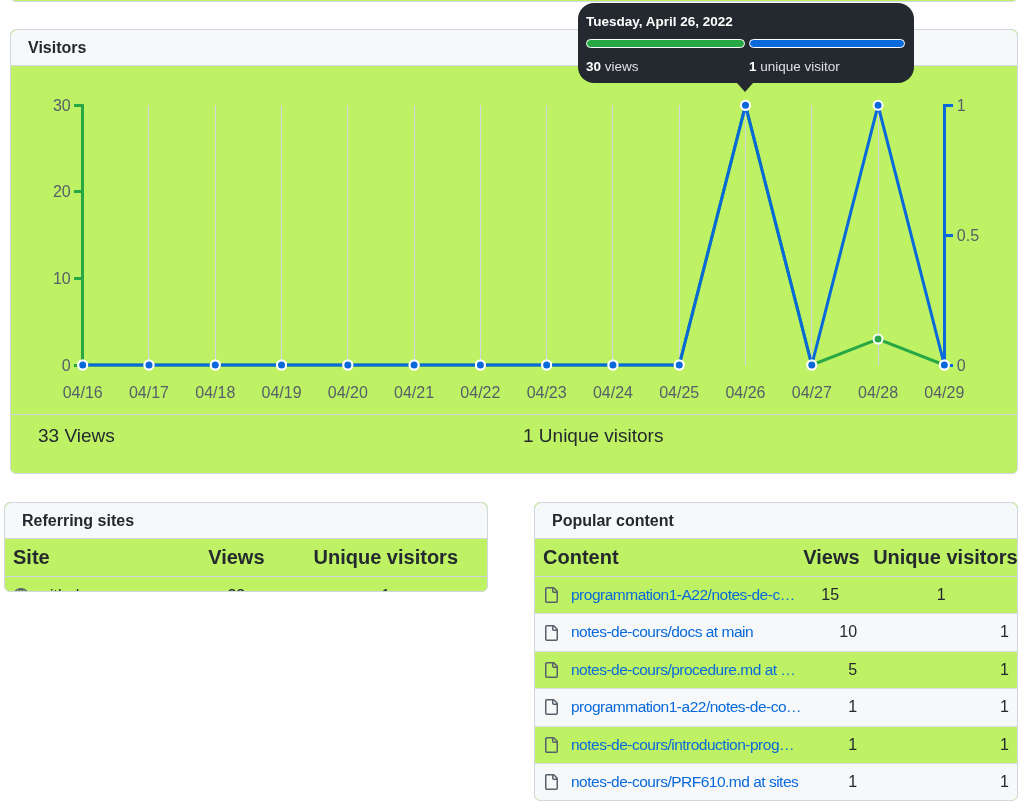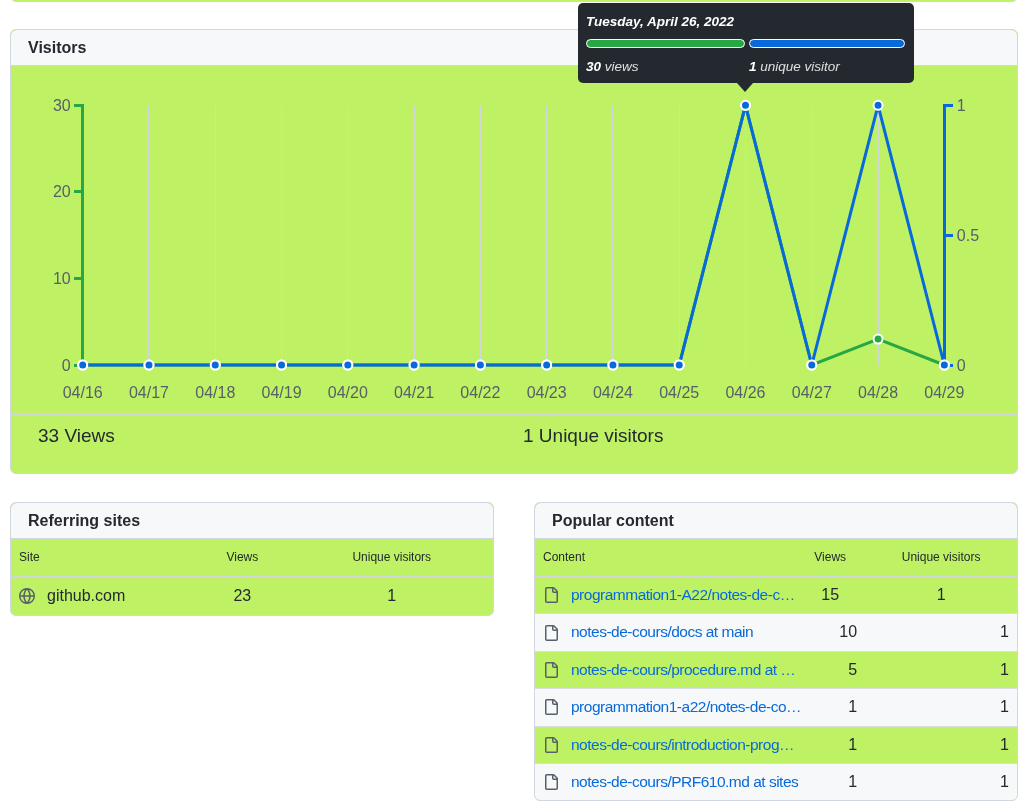--- a/index.html
+++ b/index.html
@@ -45,25 +45,24 @@
   }
   .summary-views { margin-left:27px; }
   .summary-unique { position:absolute; left:512px; }
 
   
   #chart-tooltip {
     position:absolute;
     left:578px; top:3px;
     width:336px;
     background:#24292f;
-    border-radius:5px;
+    border-radius:16px;
     padding:9px 8px 6px 8px;
     z-index:30;
     color:#ffffff;
-    font-style:italic;
   }
   #chart-tooltip .tt-caret {
     position:absolute;
     top:100%;
     left:159px;
     width:0; height:0;
     border-left:8px solid transparent;
     border-right:8px solid transparent;
     border-top:9px solid #24292f;
   }
@@ -71,25 +70,25 @@
   .tt-bars { display:flex; margin-top:7px; height:9px; }
   .tt-bar { height:9px; border:1px solid #ffffff; border-radius:5px; }
   .tt-bar-views { width:159px; background:#28a745; margin-right:4px; }
   .tt-bar-unique { width:156px; background:#0969da; }
   .tt-counts { display:flex; margin-top:9px; line-height:20px; font-size:13.5px; }
   .tt-cell1 { width:163px; }
   .tt-num { font-weight:700; color:#ffffff; }
   .tt-lbl { color:rgba(255,255,255,0.85); }
 
   
-  #referring-panel { left:10px; top:502px; width:484px; height:114px; overflow:hidden; }
+  #referring-panel { left:4px; top:502px; width:484px; height:90px; overflow:hidden; }
   #popular-panel { left:534px; top:502px; width:484px; height:299px; overflow:hidden; }
   table.stats { width:100%; border-collapse:collapse; table-layout:fixed; }
   table.stats th {
-    font-size:12px; font-weight:400; color:#24292f;
+    font-size:20px; font-weight:700; color:#24292f;
     text-align:center; padding:8px; line-height:21px;
     border-bottom:1px solid #d0d7de;
     white-space:nowrap;
   }
   table.stats th.col-main { text-align:left; padding-left:8px; }
   table.stats td {
     font-size:16px; color:#24292f;
     text-align:center; padding:8px; line-height:21px;
     white-space:nowrap;
   }

